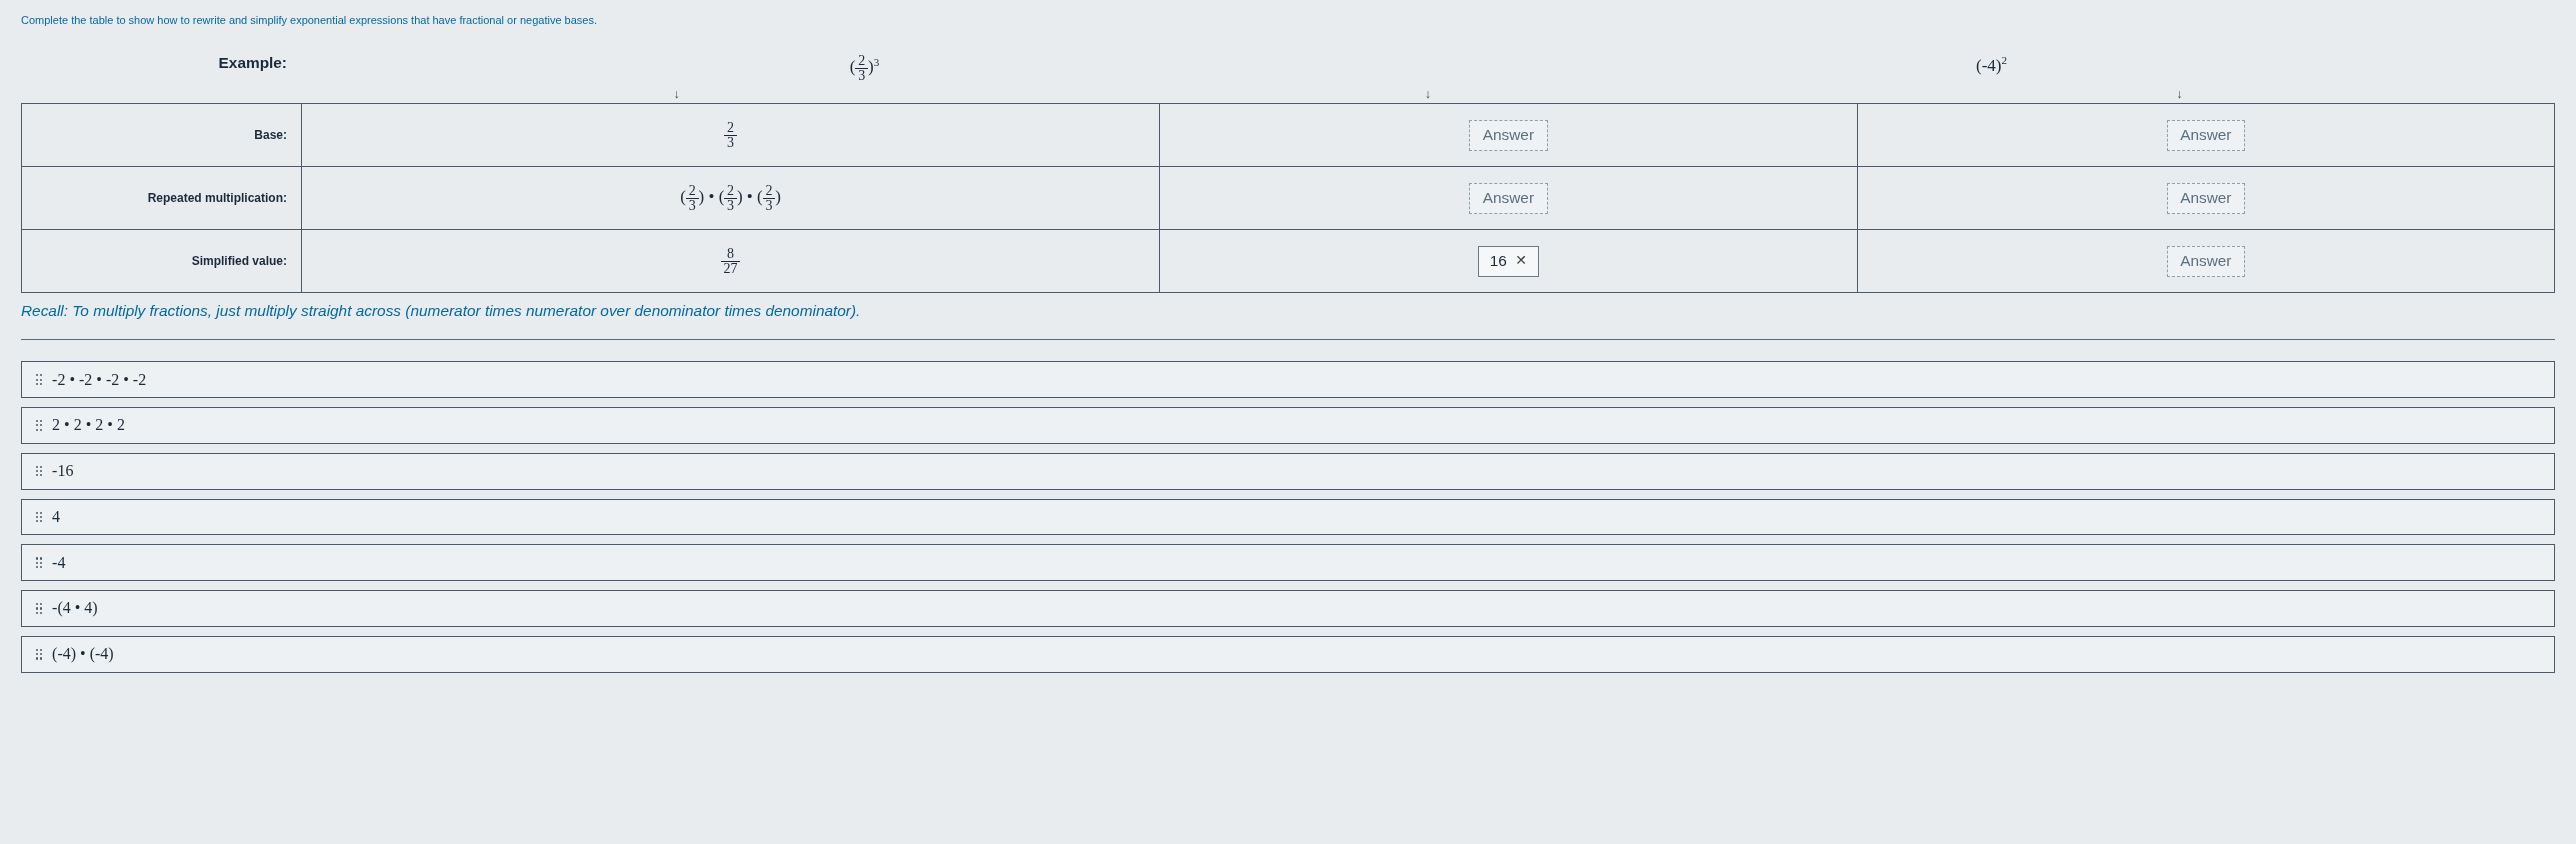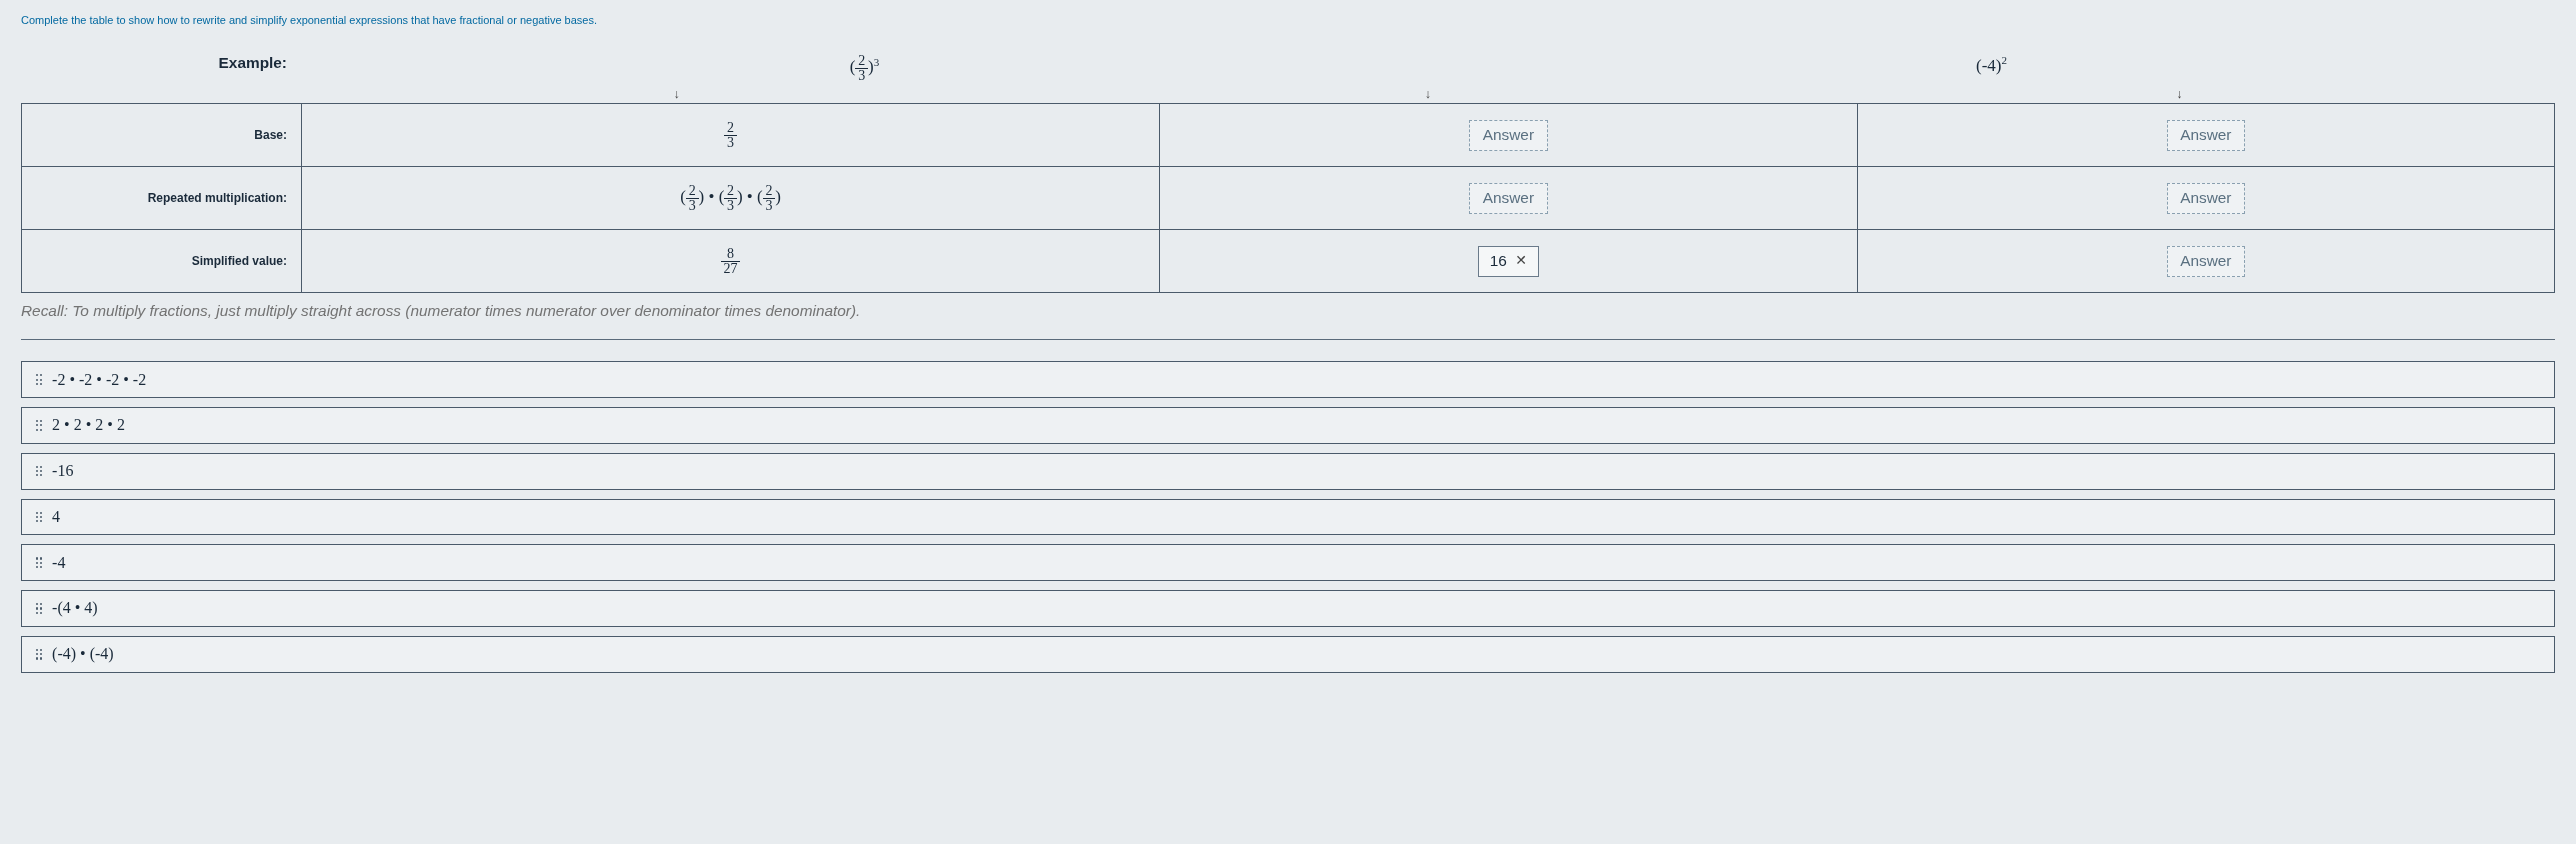--- a/index.html
+++ b/index.html
@@ -37,21 +37,21 @@
     display:inline-flex;
     align-items:flex-start;
     gap:8.4px;
     border: 1.1px solid #6a7a8a;
     padding: 5.6px 11.2px;
     background: #f5f7f8;
     font-family: 'Segoe UI', Arial, sans-serif;
     font-size: 15.4px;
   }
   .close-x { color:#444; font-size:14px; cursor:pointer; }
-  .recall { margin-top: 8.4px; font-style: italic; font-size: 15.4px; color:#737373;}
+  .recall { margin-top: 8.4px; font-style: italic; font-size: 15.4px; color:#0369a1;}
   .recall .lbl{font-style:italic;}
   .tiles { display:flex; gap: 9px; margin-top: 21px; flex-wrap:wrap;flex-direction:column;}
   .tile {
     border: 1.1px solid #4a5a6a;
     padding: 8.4px 14px;
     background: #eef1f3;
     display:flex;
     align-items:center;
     gap:7px;
     font-family: 'Times New Roman', serif;

